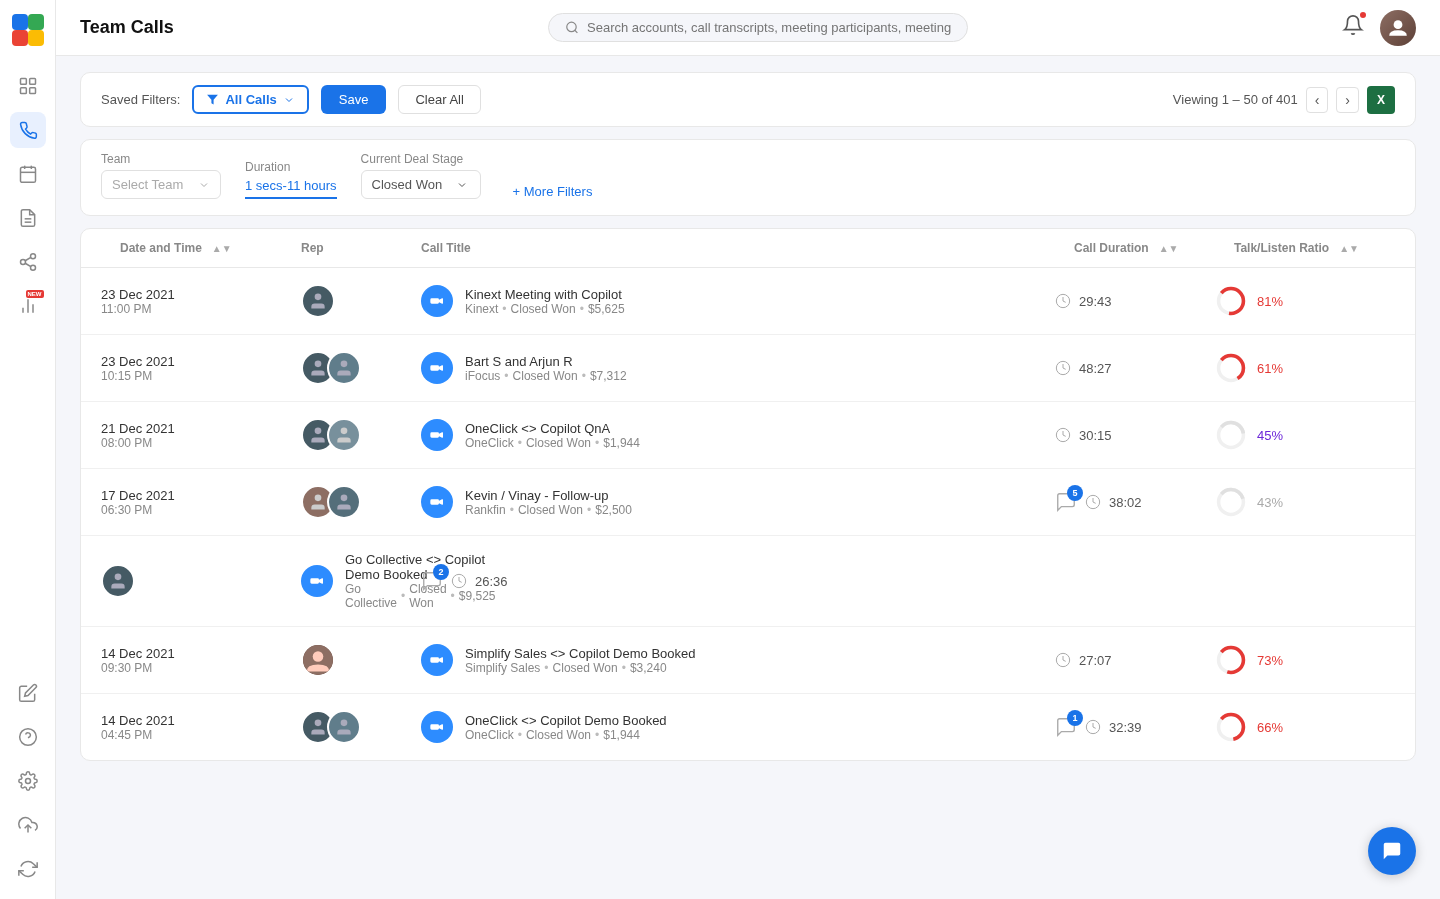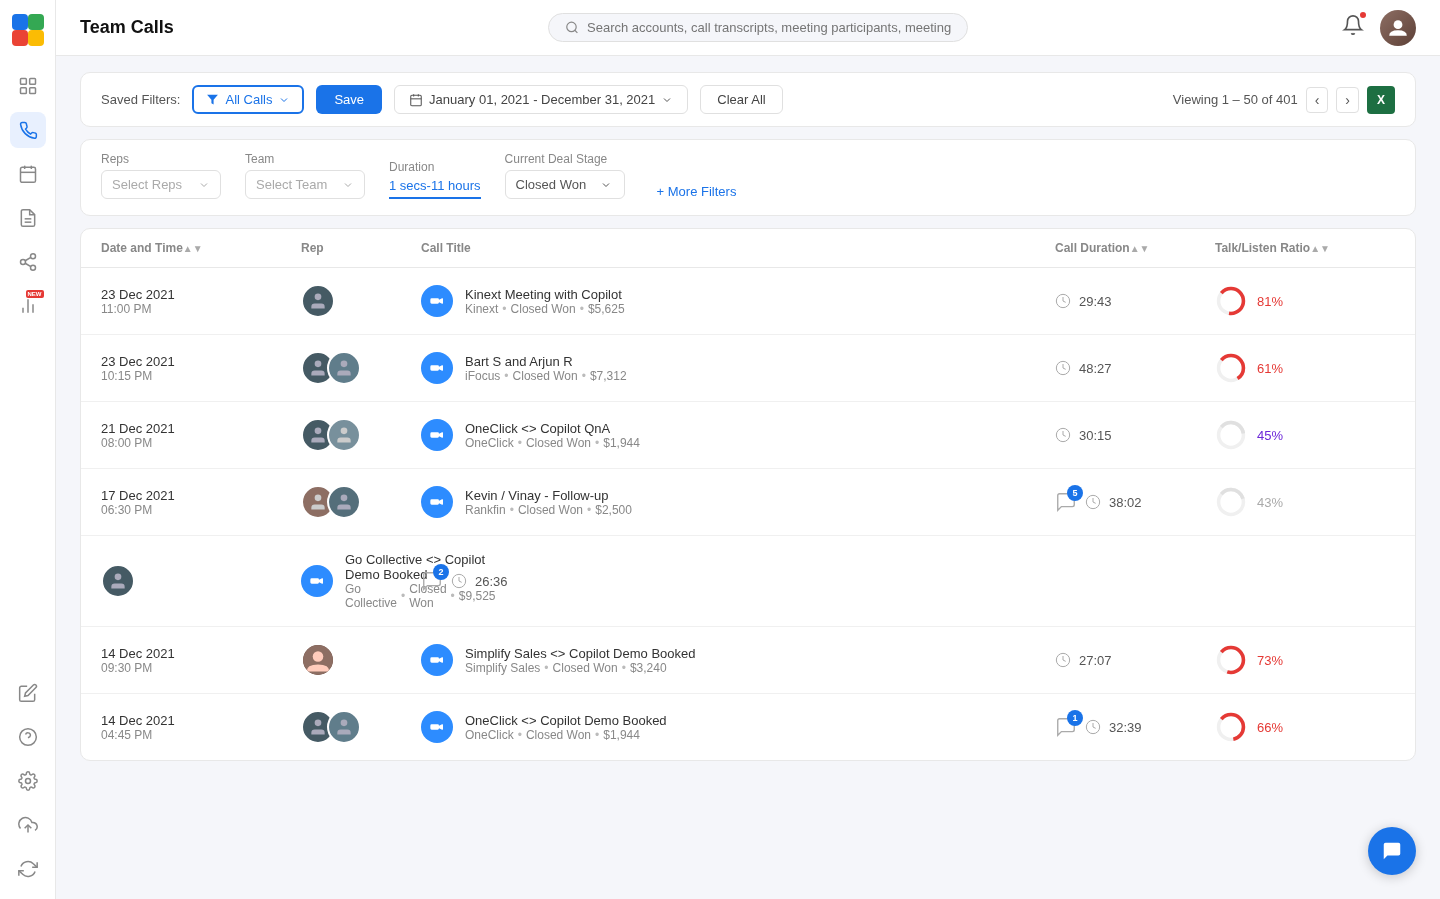--- a/index.html
+++ b/index.html
@@ -27,41 +27,41 @@
     .notif-icon { position: relative; cursor: pointer; font-size: 20px; color: #555; }
     .notif-badge { position: absolute; top: -4px; right: -4px; background: #e53935; width: 10px; height: 10px; border-radius: 50%; border: 2px solid #fff; }
     .avatar-placeholder { width: 36px; height: 36px; border-radius: 50%; background: linear-gradient(135deg, #b0bec5, #78909c); display: flex; align-items: center; justify-content: center; color: #fff; font-size: 14px; font-weight: 600; }
 
     
     .content { flex: 1; padding: 16px 24px; overflow-y: auto; background: #f5f6fa; }
 
     
     .filter-bar { background: #fff; border-radius: 10px; padding: 12px 20px; margin-bottom: 12px; display: flex; align-items: center; gap: 12px; border: 1px solid #e8e8e8; }
     .saved-filters-label { font-size: 13px; color: #555; white-space: nowrap; }
-    .filter-chip { display: flex; align-items: center; gap: 6px; border: 2px solid #1a73e8; border-radius: 6px; padding: 5px 12px; font-size: 13px; color: #1a73e8; cursor: pointer; font-weight: 400; }
+    .filter-chip { display: flex; align-items: center; gap: 6px; border: 2px solid #1a73e8; border-radius: 6px; padding: 5px 12px; font-size: 13px; color: #1a73e8; cursor: pointer; font-weight: 700; }
     .save-btn { background: #1a73e8; color: #fff; border: none; border-radius: 6px; padding: 7px 18px; font-size: 13px; font-weight: 500; cursor: pointer; }
     .date-range-btn { display: flex; align-items: center; gap: 6px; border: 1px solid #e0e0e0; border-radius: 6px; padding: 6px 14px; font-size: 13px; color: #444; cursor: pointer; background: #fff; }
     .clear-all-btn { border: 1px solid #e0e0e0; border-radius: 6px; padding: 6px 16px; font-size: 13px; color: #444; cursor: pointer; background: #fff; }
     .viewing-info { margin-left: auto; font-size: 13px; color: #555; display: flex; align-items: center; gap: 8px; }
     .nav-btn { border: 1px solid #e0e0e0; border-radius: 4px; padding: 4px 8px; cursor: pointer; background: #fff; color: #555; font-size: 14px; }
     .excel-icon { width: 28px; height: 28px; background: #1d6f42; border-radius: 4px; display: flex; align-items: center; justify-content: center; color: #fff; font-size: 12px; font-weight: bold; cursor: pointer; }
 
     
     .sub-filter-bar { background: #fff; border-radius: 10px; padding: 12px 20px 16px; margin-bottom: 12px; border: 1px solid #e8e8e8; }
     .filter-row { display: flex; align-items: flex-end; gap: 24px; }
     .filter-group { display: flex; flex-direction: column; gap: 4px; }
     .filter-label { font-size: 12px; color: #888; font-weight: 500; }
     .filter-select { display: flex; align-items: center; gap: 6px; border: 1px solid #e0e0e0; border-radius: 6px; padding: 6px 10px; font-size: 13px; color: #555; cursor: pointer; background: #fff; min-width: 120px; }
     .duration-range { display: flex; align-items: center; gap: 0; border-bottom: 2px solid #1a73e8; padding-bottom: 4px; font-size: 13px; color: #1a73e8; }
     .more-filters-btn { display: flex; align-items: center; gap: 4px; color: #1a73e8; font-size: 13px; cursor: pointer; font-weight: 500; margin-left: 8px; }
 
     
     .calls-table { background: #fff; border-radius: 10px; border: 1px solid #e8e8e8; overflow: hidden; }
     .table-header { display: grid; grid-template-columns: 200px 120px 1fr 160px 180px; padding: 12px 20px; border-bottom: 1px solid #e8e8e8; font-size: 12px; color: #888; font-weight: 600; align-items: center; }
-    .col-sort { display: flex; align-items: center; gap: 0; }
+    .col-sort { display: flex; align-items: center; gap: 10px; margin-left: 19px; }
     .sort-icon { font-size: 10px; color: #aaa; }
 
     .table-row { display: grid; grid-template-columns: 200px 120px 1fr 160px 180px; padding: 16px 20px; border-bottom: 1px solid #f0f0f0; align-items: center; }
     .table-row:last-child { border-bottom: none; }
 
     .date-cell { display: flex; flex-direction: column; }
     .date-primary { font-size: 13px; font-weight: 500; color: #333; }
     .date-secondary { font-size: 12px; color: #888; }
 
     .rep-cell { display: flex; align-items: center; }
@@ -234,56 +234,35 @@
             <polygon points="22 3 2 3 10 12.46 10 19 14 21 14 12.46 22 3"></polygon>
           </svg>
           <span>All Calls</span>
           <svg width="12" height="12" viewBox="0 0 24 24" fill="none" stroke="#1a73e8" stroke-width="2">
             <polyline points="6 9 12 15 18 9"></polyline>
           </svg>
         </div>
 
         <button class="save-btn">Save</button>
 
-        <div class="date-range-btn">
-          <svg width="14" height="14" viewBox="0 0 24 24" fill="none" stroke="#555" stroke-width="1.8">
-            <rect x="3" y="4" width="18" height="18" rx="2"></rect>
-            <line x1="16" y1="2" x2="16" y2="6"></line>
-            <line x1="8" y1="2" x2="8" y2="6"></line>
-            <line x1="3" y1="10" x2="21" y2="10"></line>
-          </svg>
-          <span>January 01, 2021 - December 31, 2021</span>
-          <svg width="12" height="12" viewBox="0 0 24 24" fill="none" stroke="#555" stroke-width="2">
-            <polyline points="6 9 12 15 18 9"></polyline>
-          </svg>
-        </div>
 
         <button class="clear-all-btn">Clear All</button>
 
         <div class="viewing-info">
           <span>Viewing 1 – 50 of 401</span>
           <button class="nav-btn">‹</button>
           <button class="nav-btn">›</button>
           <div class="excel-icon">
             <span>X</span>
           </div>
         </div>
       </div>
 
       <div class="sub-filter-bar">
         <div class="filter-row">
-          <div class="filter-group">
-            <span class="filter-label">Reps</span>
-            <div class="filter-select">
-              <span style="color:#aaa;">Select Reps</span>
-              <svg width="12" height="12" viewBox="0 0 24 24" fill="none" stroke="#aaa" stroke-width="2" style="margin-left:auto;">
-                <polyline points="6 9 12 15 18 9"></polyline>
-              </svg>
-            </div>
-          </div>
 
           <div class="filter-group">
             <span class="filter-label">Team</span>
             <div class="filter-select">
               <span style="color:#aaa;">Select Team</span>
               <svg width="12" height="12" viewBox="0 0 24 24" fill="none" stroke="#aaa" stroke-width="2" style="margin-left:auto;">
                 <polyline points="6 9 12 15 18 9"></polyline>
               </svg>
             </div>
           </div>

